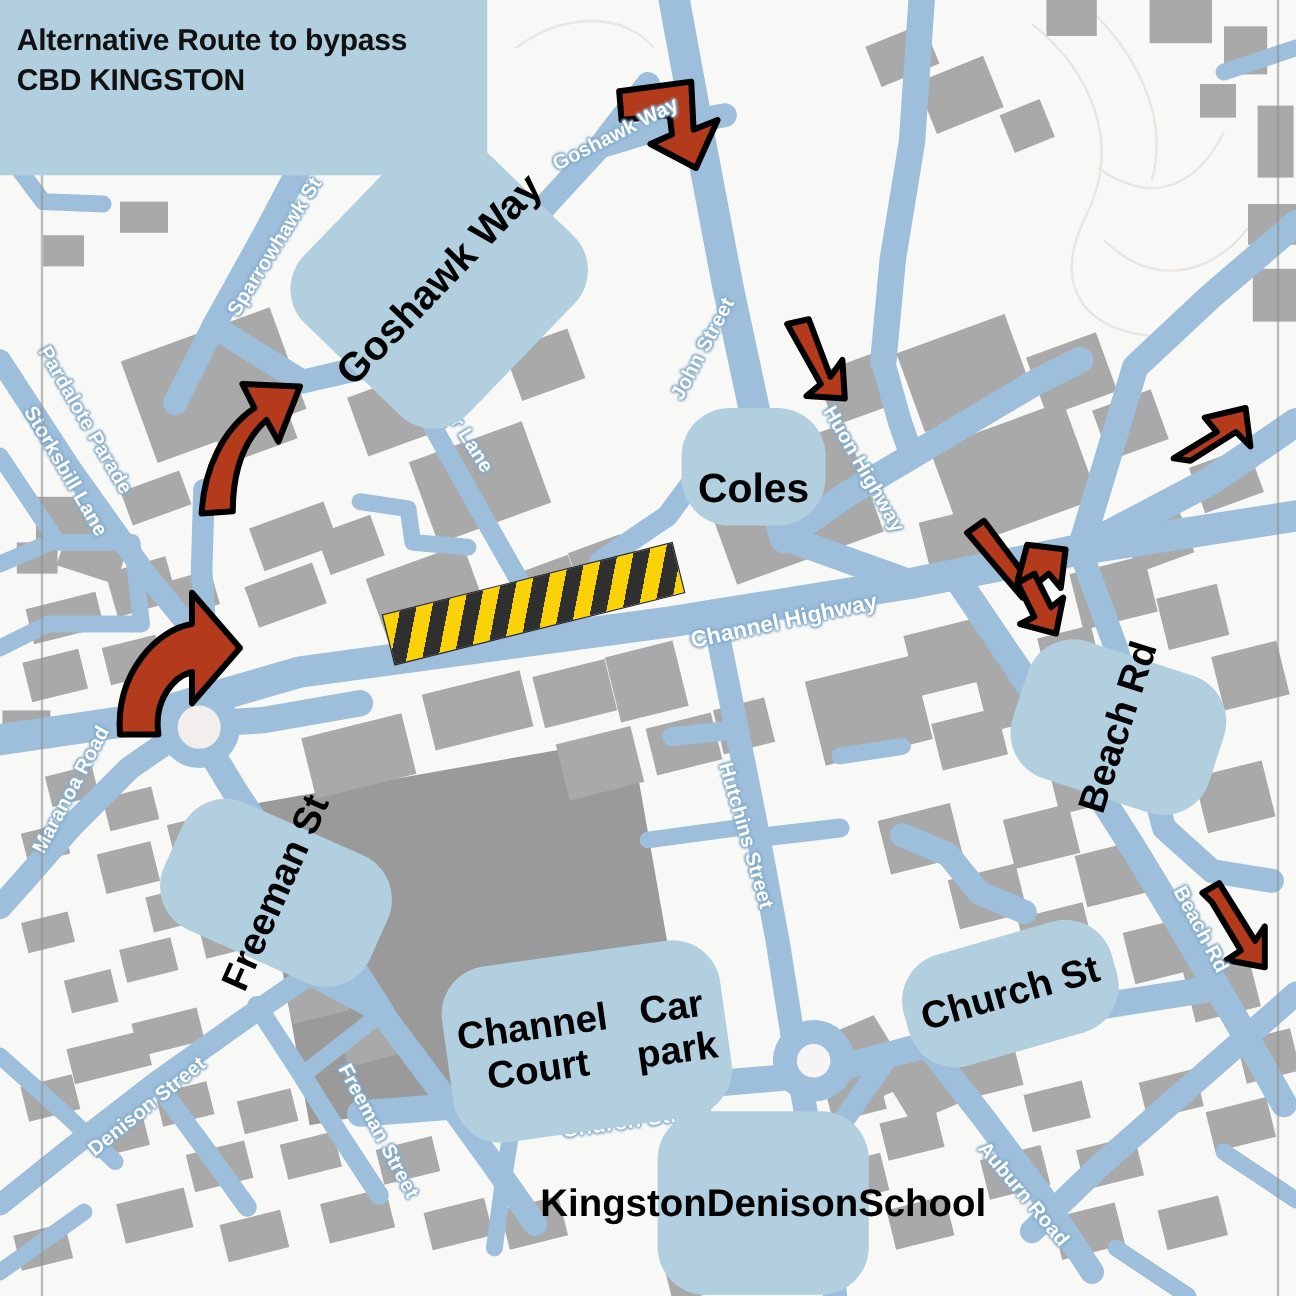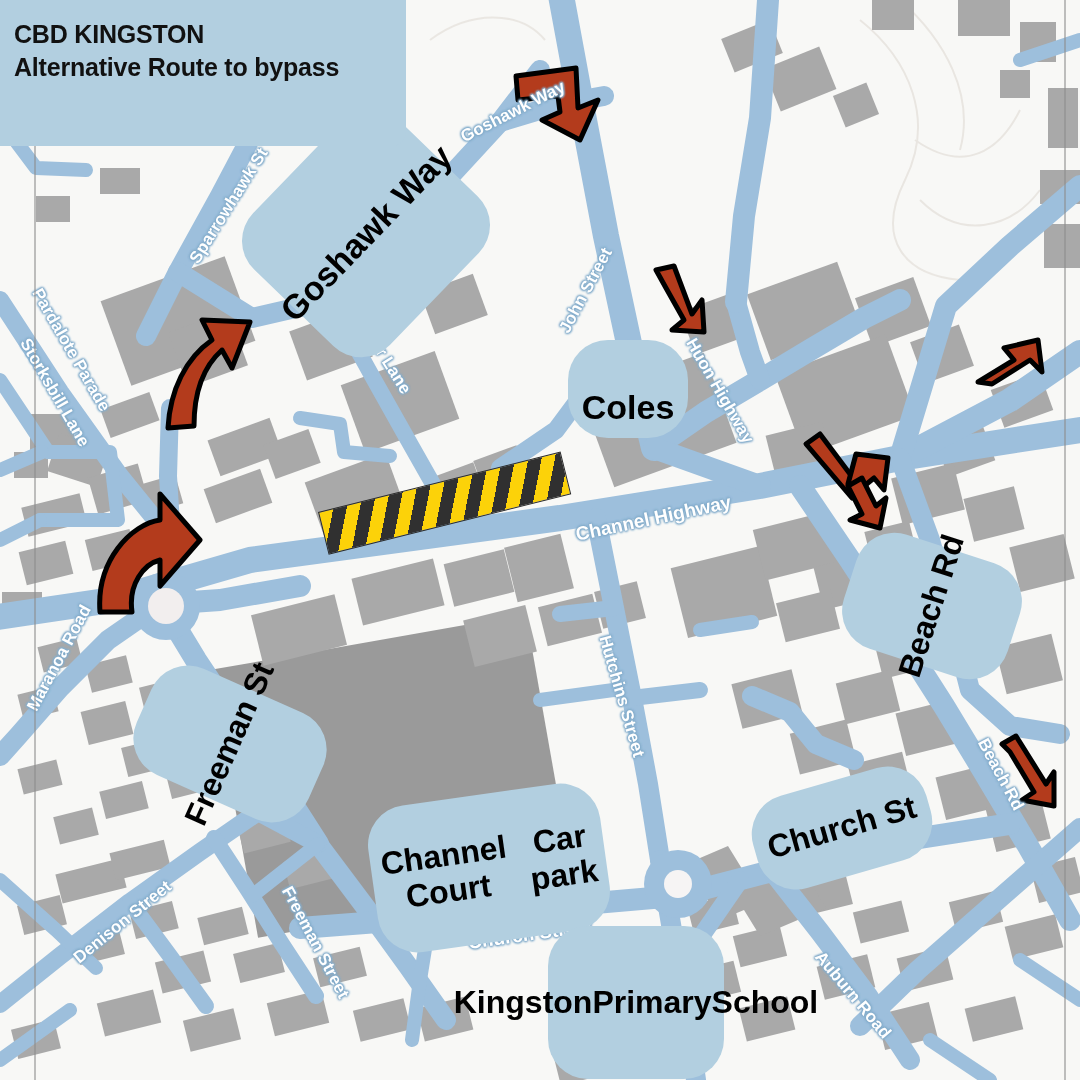--- a/index.html
+++ b/index.html
@@ -373,25 +373,25 @@
       </div>
       <div class="pill" style="left: 172px; top: 650px; width: 116px; height: 188px; font-size: 32px; background: rgb(178, 207, 224); transform: rotate(-66deg);">
         <span style="display: block;">Freeman St</span>
       </div>
       <div class="pill multi" style="left: 372px; top: 794px; width: 234px; height: 148px; font-size: 32px; background: rgb(178, 207, 224); transform: rotate(-8deg);">
         <span style="display: block;">Channel Court</span>
         <span style="display: block;">Car park</span>
       </div>
       <div class="pill multi" style="left: 548px; top: 926px; width: 176px; height: 153px; font-size: 32px; background: rgb(178, 207, 224); transform: rotate(0deg);">
         <span style="display: block;">Kingston</span>
-        <span style="display: block;">Primary</span>
+        <span style="display: block;">Denison</span>
         <span style="display: block;">School</span>
       </div>
     </div>
 
   <div id="titlecard">
+    <div>Alternative Route to bypass</div>
     <div>CBD KINGSTON</div>
-    <div>Alternative Route to bypass</div>
   </div>
 
   <div class="edgeline" style="left:34px;top:146px;width:2px;height:934px;opacity:.55"></div>
   <div class="edgeline" style="left:1064px;top:0;width:2px;height:1080px;opacity:.55"></div>
 </div>
 
 </body></html>

